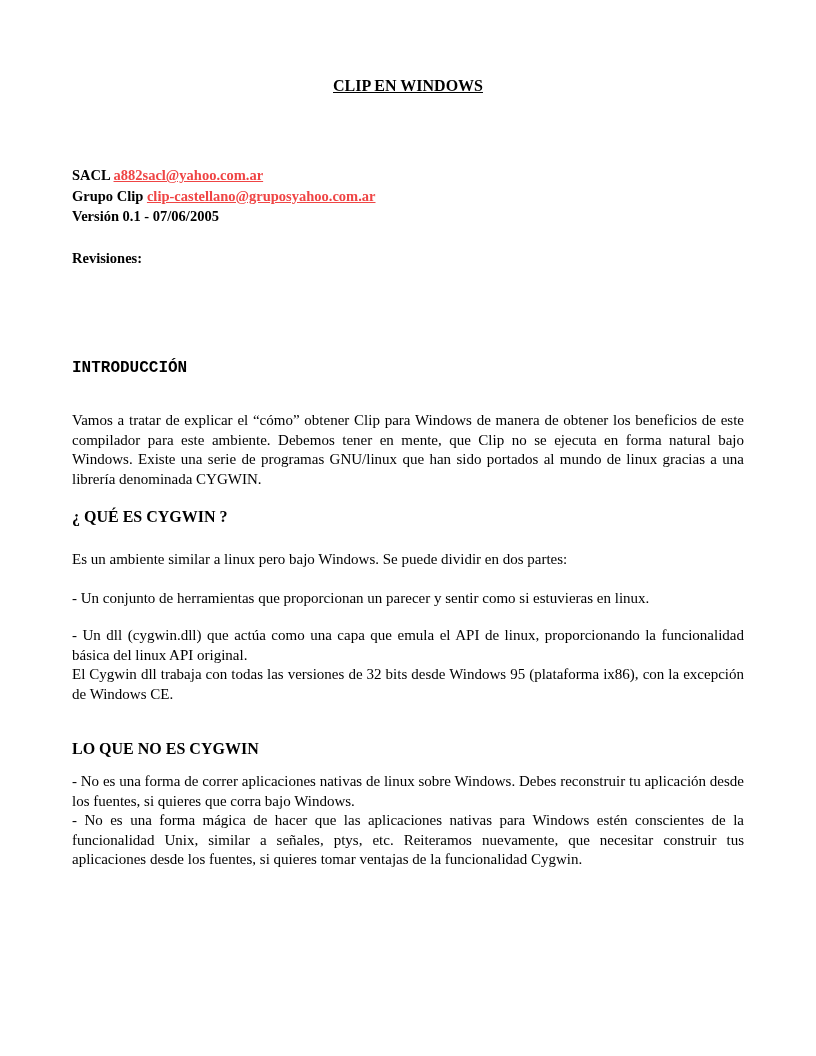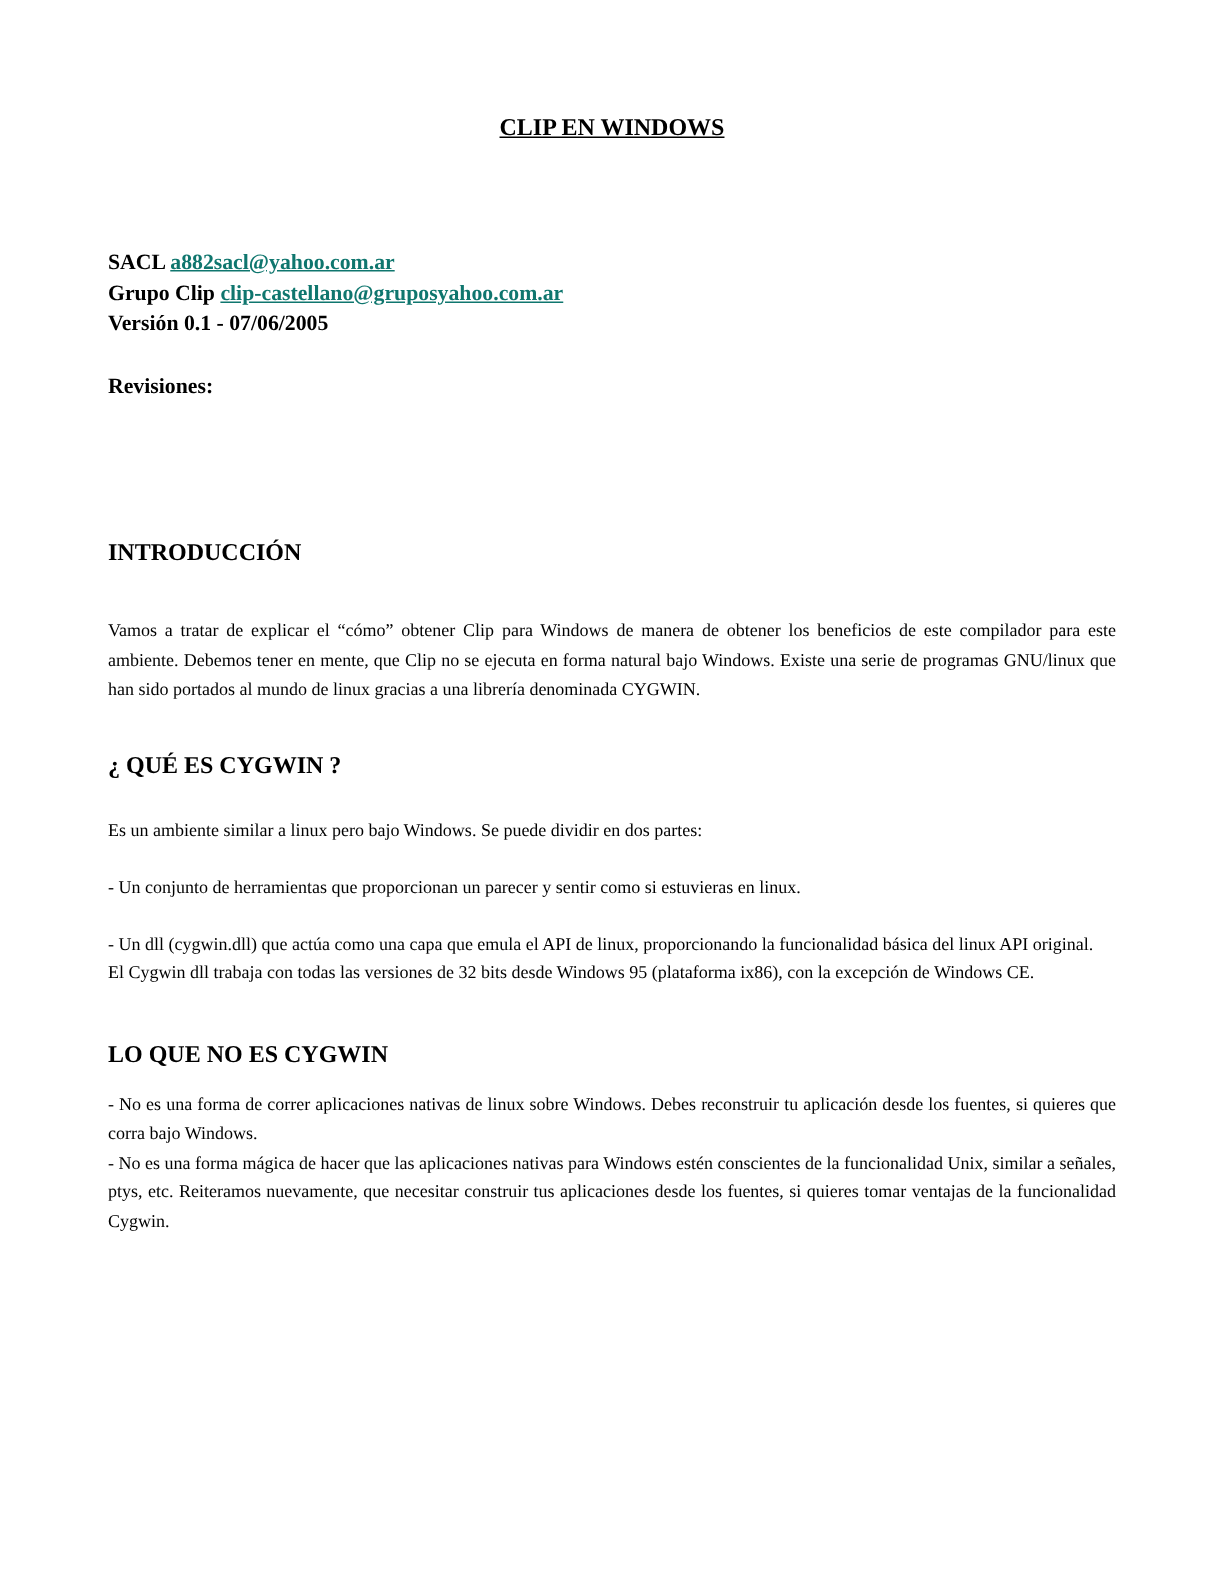--- a/index.html
+++ b/index.html
@@ -36,43 +36,43 @@
   .contact-block {
     margin-top: 70px;
     font-size: 14.5px;
     line-height: 20.5px;
     font-weight: bold;
   }
   .contact-line {
     margin: 0;
   }
   a.email-link {
-    color: #0f766e;
+    color: #ef4444;
     text-decoration: underline;
     font-weight: bold;
     cursor: pointer;
   }
   .revisions {
     margin: 21px 0 0 0;
     font-size: 14.5px;
     line-height: 20.5px;
     font-weight: bold;
   }
   .section-heading {
     margin: 0;
     font-size: 16px;
     line-height: 19px;
     font-weight: bold;
   }
-  .h-intro      { margin-top: 91px; }
-  .h-whatis     { margin-top: 31px; }
+  .h-intro      { margin-top: 91px; font-family: Liberation Mono, monospace; }
+  .h-whatis     { margin-top: 18px; }
   .h-whatisnot  { margin-top: 35px; }
   .body-par {
     margin: 0;
-    font-size: 12px;
+    font-size: 15px;
     line-height: 19.5px;
     text-align: justify;
   }
   .mt-33 { margin-top: 33px; }
   .mt-34 { margin-top: 24px; }
   .mt-35 { margin-top: 14px; }
   .mt-18 { margin-top: 18px; }
   .mt-19 { margin-top: 19px; }
   .mt-13 { }
 </style>

